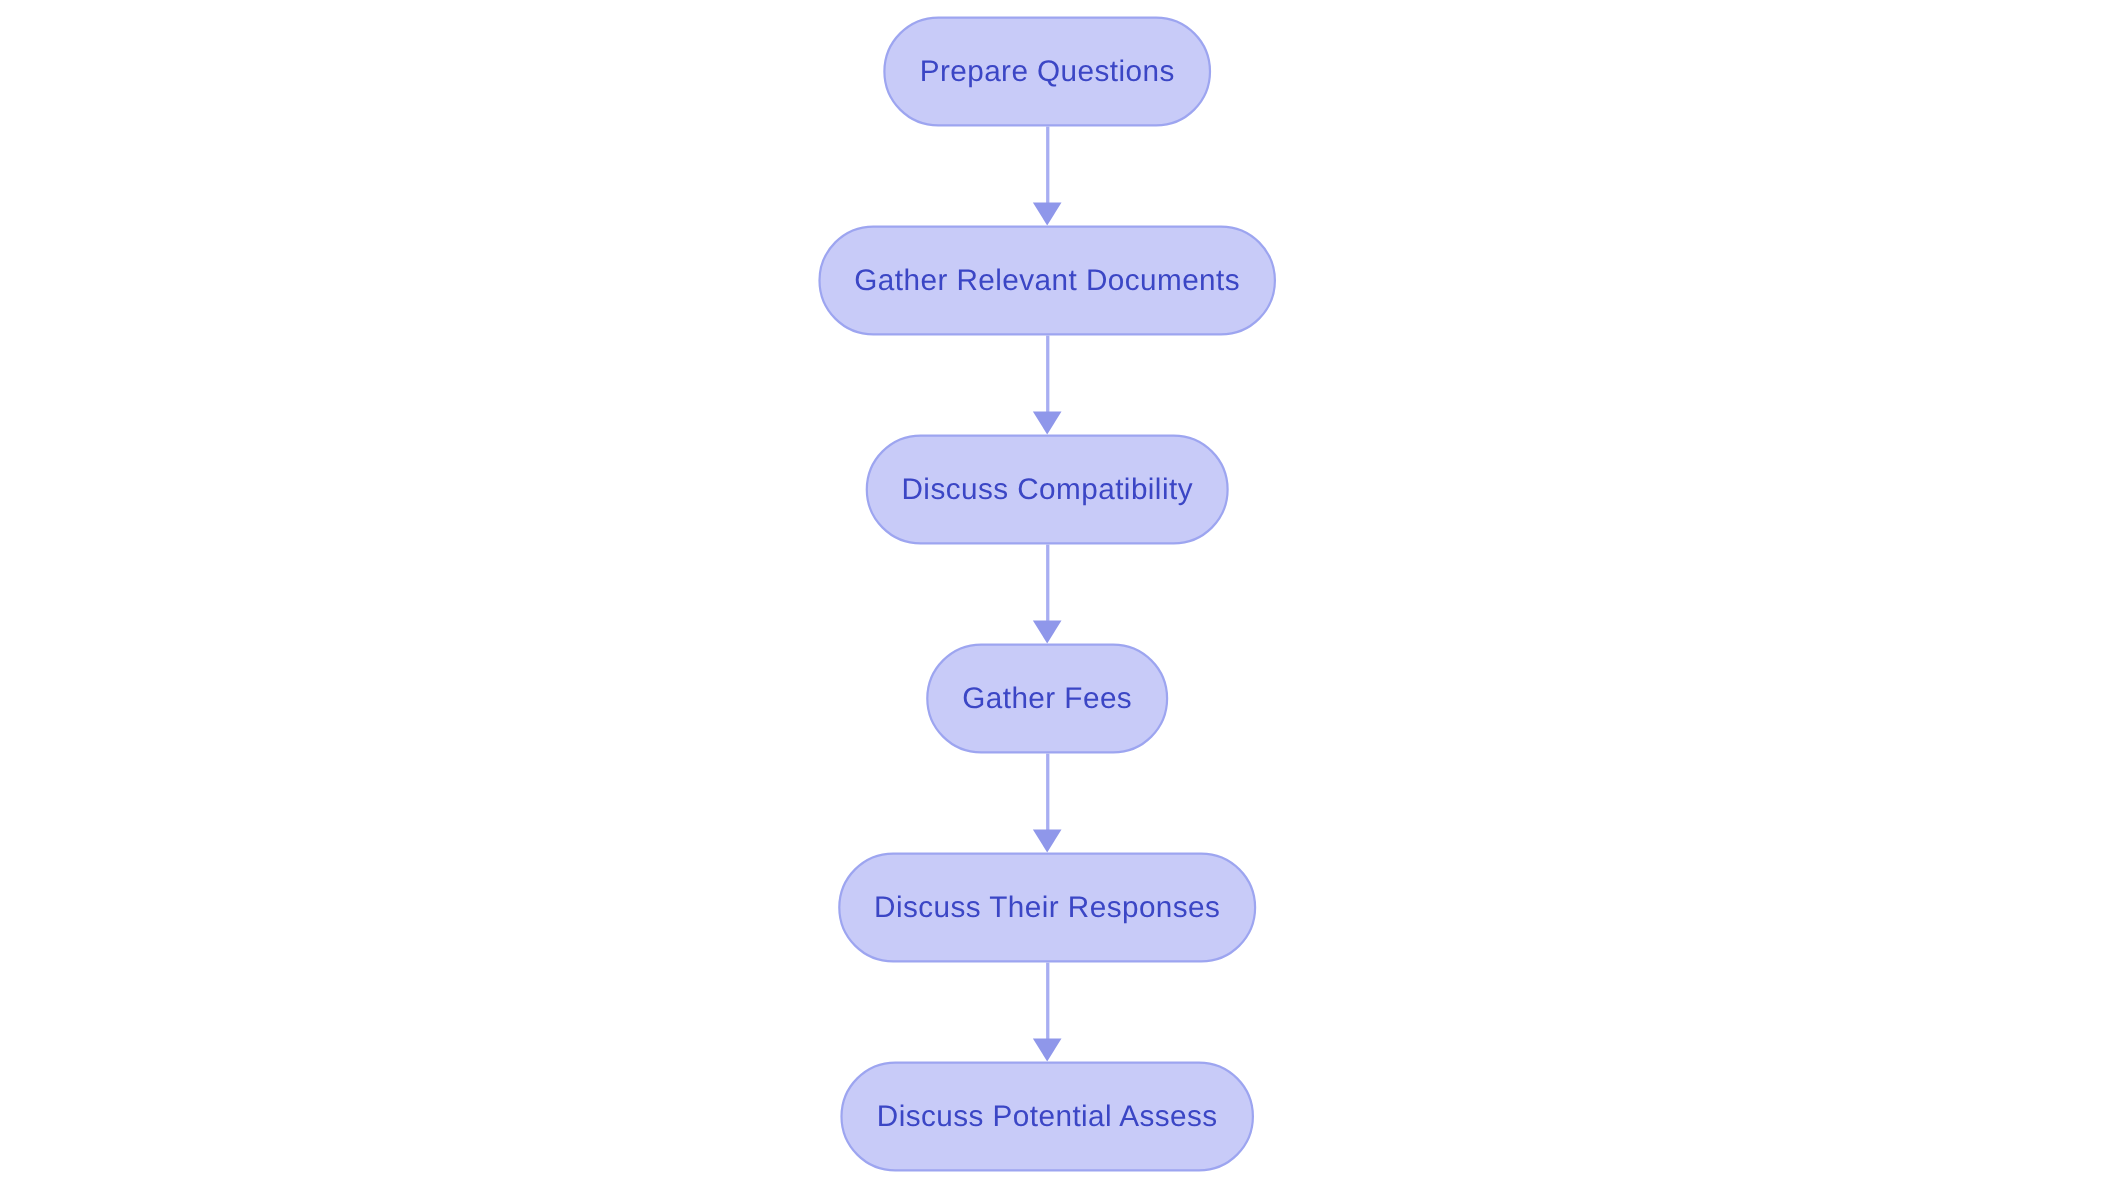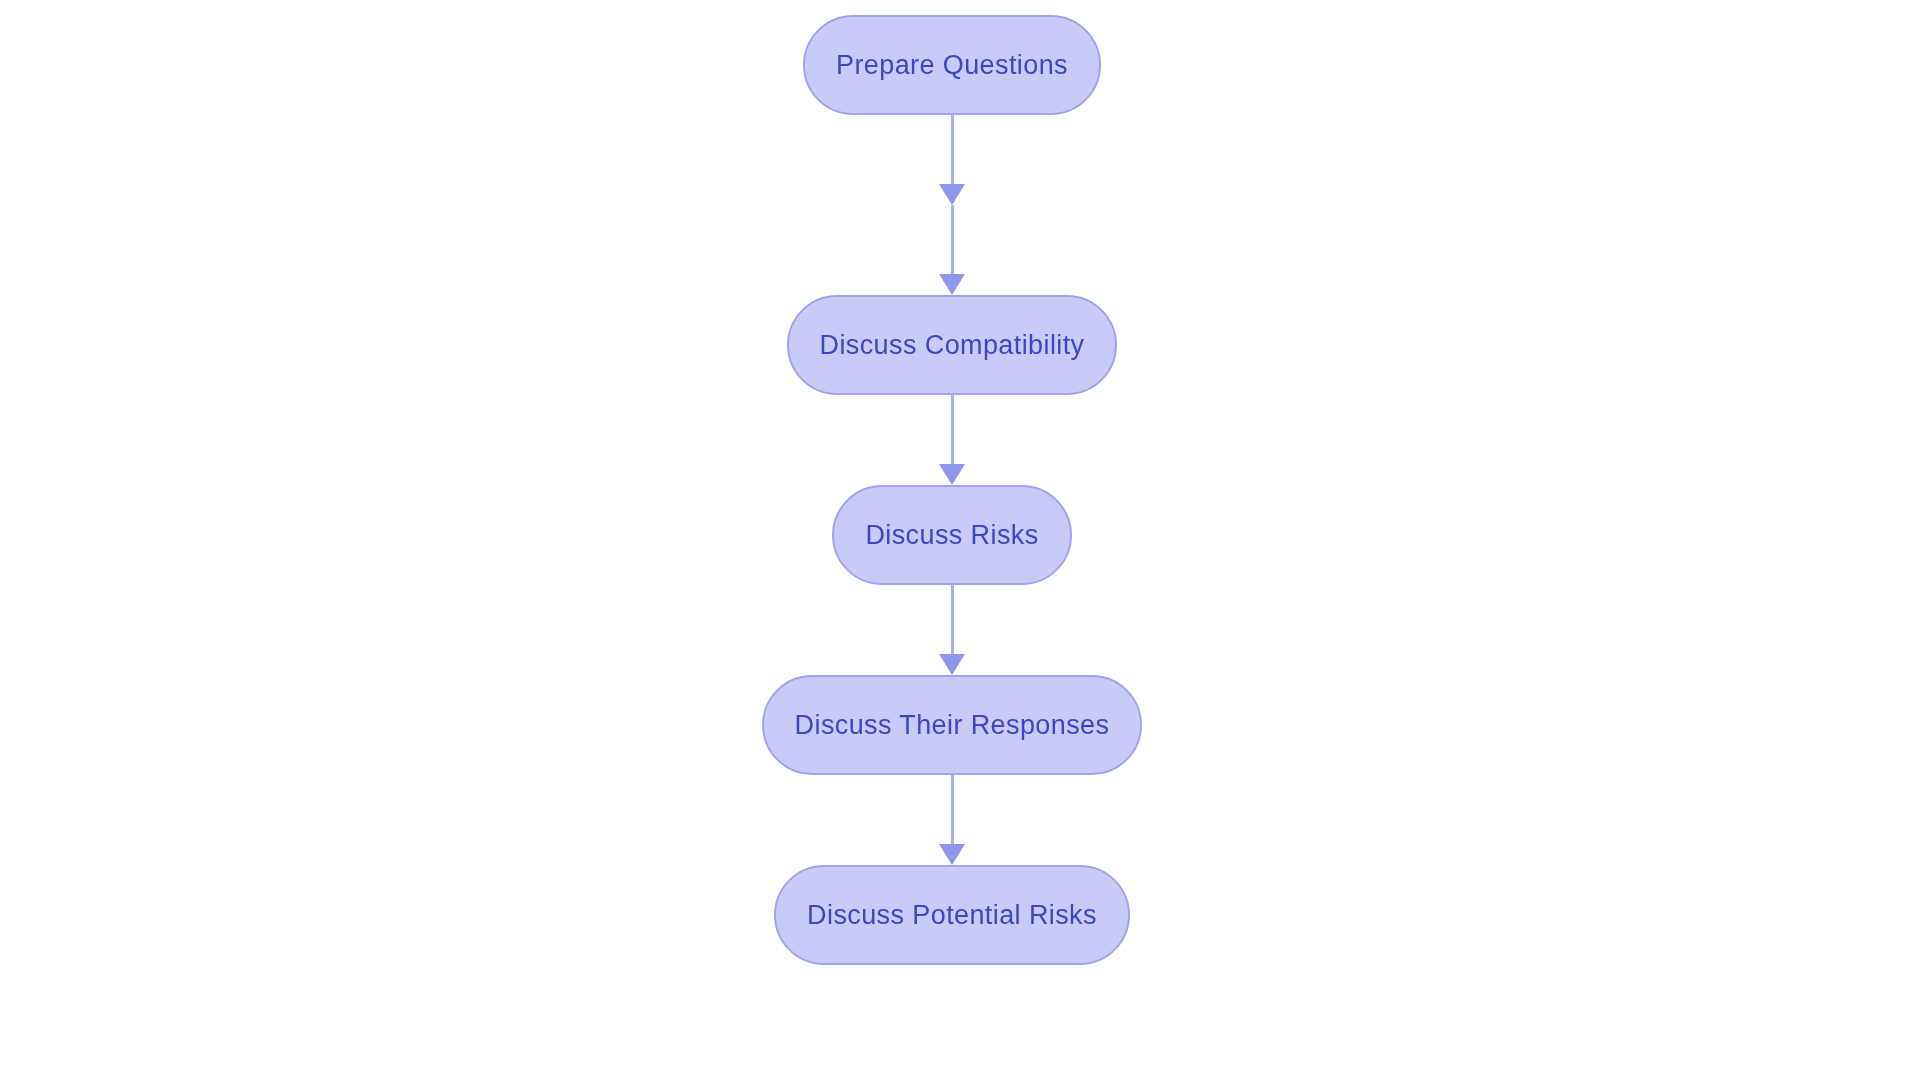--- a/index.html
+++ b/index.html
@@ -73,50 +73,53 @@
 
   <div class="node">
     <span class="node-label">Prepare Questions</span>
   </div>
 
   <div class="arrow">
     <div class="arrow-line"></div>
     <div class="arrow-head"></div>
   </div>
 
+  <div class="node">
+    <span class="node-label">Gather Relevant Documents</span>
+  </div>
 
   <div class="arrow">
     <div class="arrow-line"></div>
     <div class="arrow-head"></div>
   </div>
 
   <div class="node">
     <span class="node-label">Discuss Compatibility</span>
   </div>
 
   <div class="arrow">
     <div class="arrow-line"></div>
     <div class="arrow-head"></div>
   </div>
 
   <div class="node">
-    <span class="node-label">Discuss Risks</span>
+    <span class="node-label">Gather Fees</span>
   </div>
 
   <div class="arrow">
     <div class="arrow-line"></div>
     <div class="arrow-head"></div>
   </div>
 
   <div class="node">
     <span class="node-label">Discuss Their Responses</span>
   </div>
 
   <div class="arrow">
     <div class="arrow-line"></div>
     <div class="arrow-head"></div>
   </div>
 
   <div class="node">
-    <span class="node-label">Discuss Potential Risks</span>
+    <span class="node-label">Discuss Potential Assess</span>
   </div>
 
 </div>
 
 </body></html>

